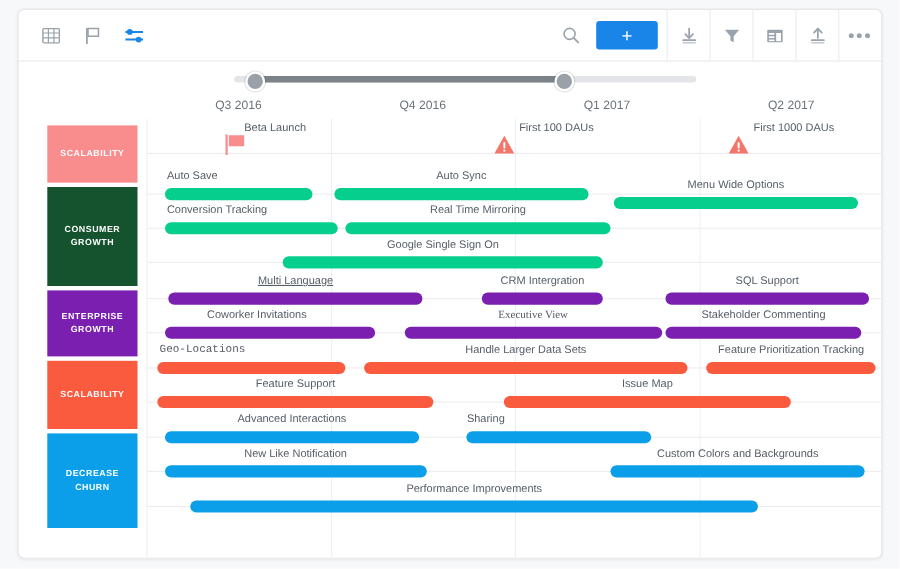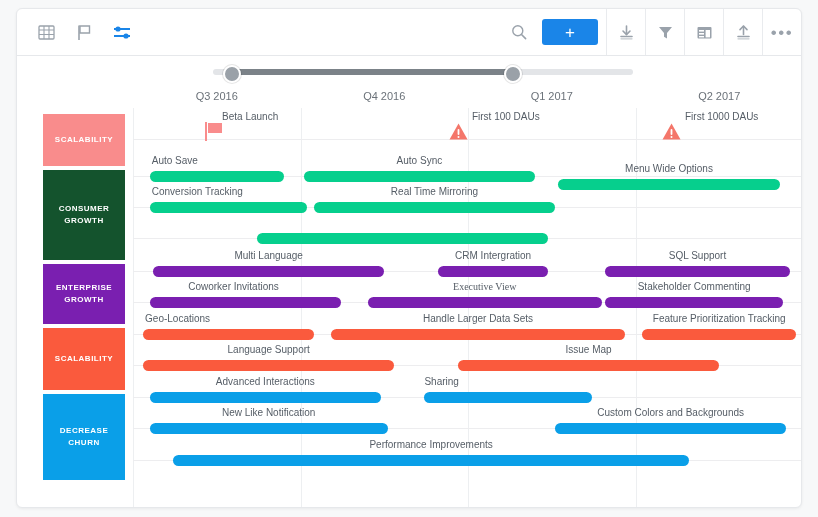--- a/index.html
+++ b/index.html
@@ -349,24 +349,25 @@
           </div>
           <div class="row" style="top: 76px;">
             <div class="bar-label" style="left: 18.75px; text-align: center;">Conversion Tracking</div>
             <div class="bar" style="left: 16.75px; width: 157.45px; background: rgb(6, 207, 141);"></div>
           </div>
           <div class="row" style="top: 76px;">
             <div class="bar-label" style="left: 180.9px; width: 241.2px; text-align: center;">Real Time Mirroring</div>
             <div class="bar" style="left: 180.9px; width: 241.2px; background: rgb(6, 207, 141);"></div>
           </div>
           <div class="row" style="top: 107px;">
+            <div class="bar-label" style="left: 123.95px; width: 291.45px; text-align: center;">Google Single Sign On</div>
             <div class="bar" style="left: 123.95px; width: 291.45px; background: rgb(6, 207, 141);"></div>
           </div>
           <div class="row" style="top: 140px;">
-            <div class="bar-label" style="left: 20.1px; width: 231.15px; text-align: center;">Multi Language</div>
+            <div class="bar-label" style="left: 20.1px; width: 231.15px; text-align: center; text-decoration: underline;">Multi Language</div>
             <div class="bar" style="left: 20.1px; width: 231.15px; background: rgb(122, 31, 176);"></div>
           </div>
           <div class="row" style="top: 140px;">
             <div class="bar-label" style="left: 304.85px; width: 110.55px; text-align: center;">CRM Intergration</div>
             <div class="bar" style="left: 304.85px; width: 110.55px; background: rgb(122, 31, 176);"></div>
           </div>
           <div class="row" style="top: 140px;">
             <div class="bar-label" style="left: 472.35px; width: 184.25px; text-align: center;">SQL Support</div>
             <div class="bar" style="left: 472.35px; width: 184.25px; background: rgb(122, 31, 176);"></div>
           </div>
@@ -376,33 +377,33 @@
           </div>
           <div class="row" style="top: 171px;">
             <div class="bar-label" style="left: 234.5px; width: 234.5px; text-align: center; font-family: Liberation Serif, serif;">Executive View</div>
             <div class="bar" style="left: 234.5px; width: 234.5px; background: rgb(122, 31, 176);"></div>
           </div>
           <div class="row" style="top: 171px;">
             <div class="bar-label" style="left: 472.35px; width: 177.55px; text-align: center;">Stakeholder Commenting</div>
             <div class="bar" style="left: 472.35px; width: 177.55px; background: rgb(122, 31, 176);"></div>
           </div>
           <div class="row" style="top: 203px;">
-            <div class="bar-label" style="left: 12.05px; text-align: right;">Geo-Locations</div>
+            <div class="bar-label" style="left: 12.05px; text-align: right; font-family: Liberation Mono, monospace;">Geo-Locations</div>
             <div class="bar" style="left: 10.05px; width: 170.85px; background: rgb(250, 90, 61);"></div>
           </div>
           <div class="row" style="top: 203px;">
             <div class="bar-label" style="left: 509.2px; width: 154.1px; text-align: center;">Feature Prioritization Tracking</div>
             <div class="bar" style="left: 509.2px; width: 154.1px; background: rgb(250, 90, 61);"></div>
           </div>
           <div class="row" style="top: 203px;">
             <div class="bar-label" style="left: 197.65px; width: 294.8px; text-align: center;">Handle Larger Data Sets</div>
             <div class="bar" style="left: 197.65px; width: 294.8px; background: rgb(250, 90, 61);"></div>
           </div>
           <div class="row" style="top: 234px;">
-            <div class="bar-label" style="left: 10.05px; width: 251.25px; text-align: center;">Language Support</div>
+            <div class="bar-label" style="left: 10.05px; width: 251.25px; text-align: center;">Feature Support</div>
             <div class="bar" style="left: 10.05px; width: 251.25px; background: rgb(250, 90, 61);"></div>
           </div>
           <div class="row" style="top: 234px;">
             <div class="bar-label" style="left: 324.95px; width: 261.3px; text-align: center;">Issue Map</div>
             <div class="bar" style="left: 324.95px; width: 261.3px; background: rgb(250, 90, 61);"></div>
           </div>
           <div class="row" style="top: 266px;">
             <div class="bar-label" style="left: 16.75px; width: 231.15px; text-align: center;">Advanced Interactions</div>
             <div class="bar" style="left: 16.75px; width: 231.15px; background: rgb(10, 159, 232);"></div>
           </div>

